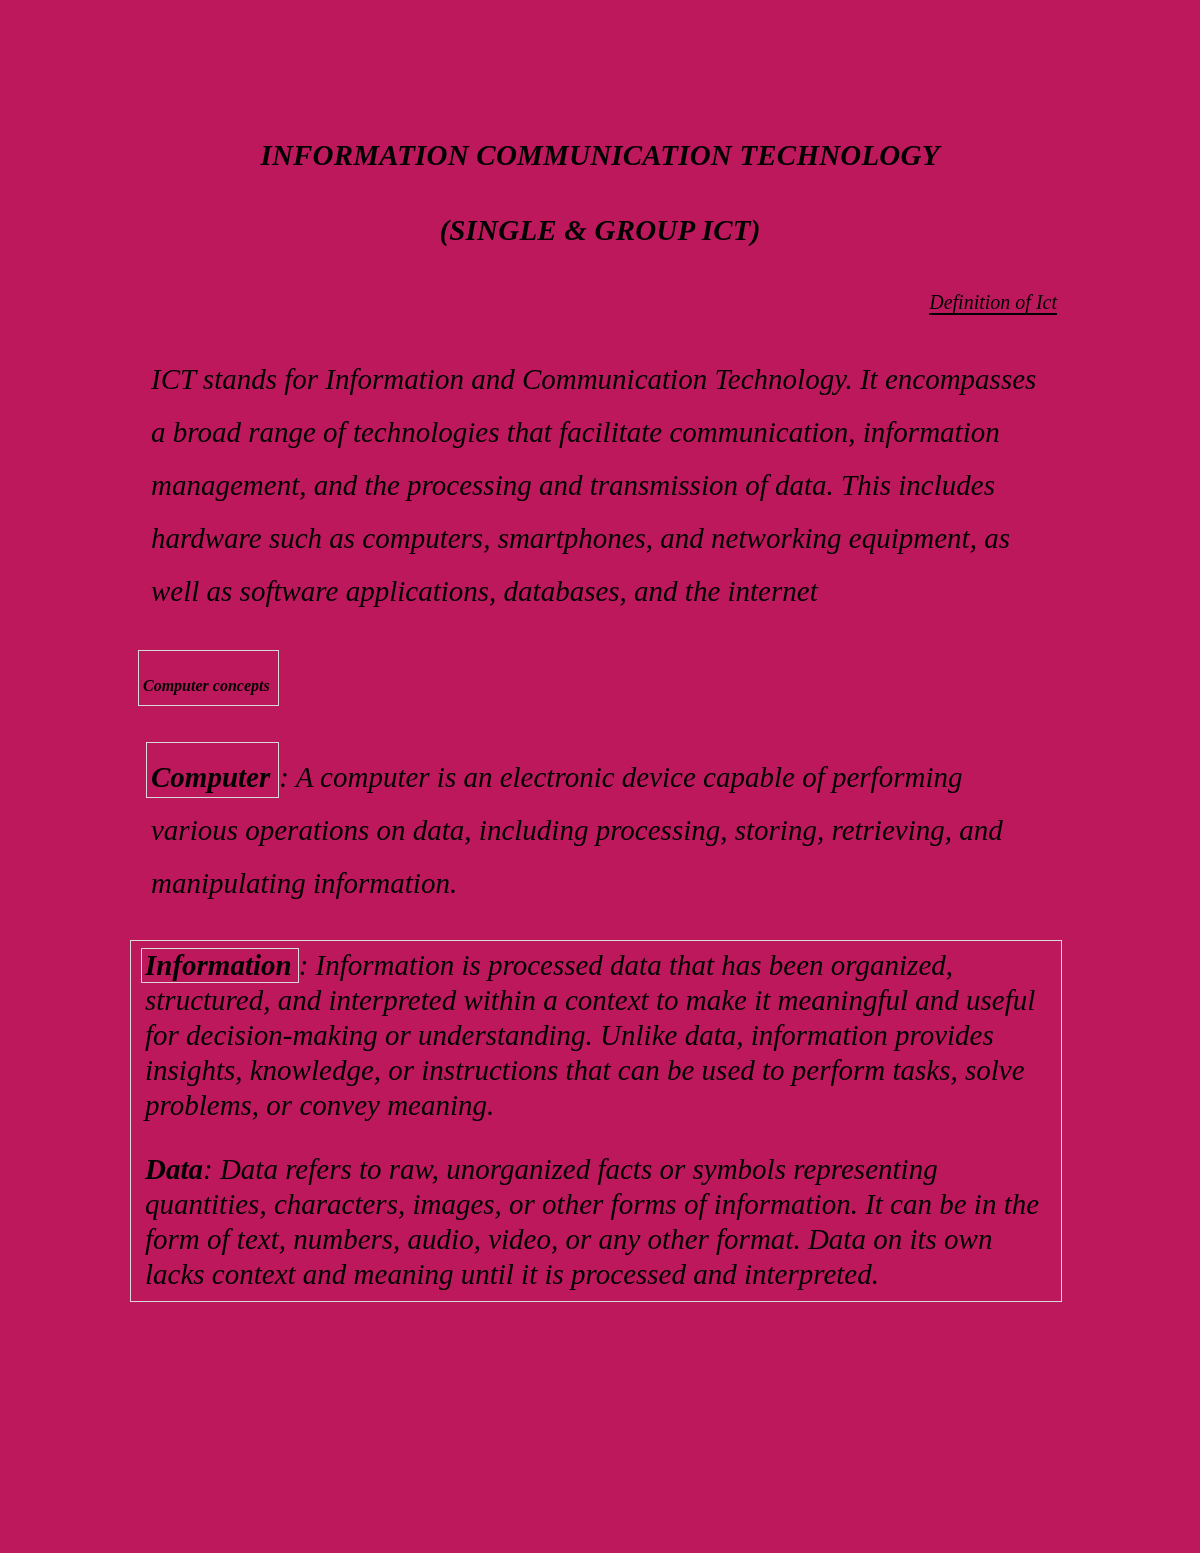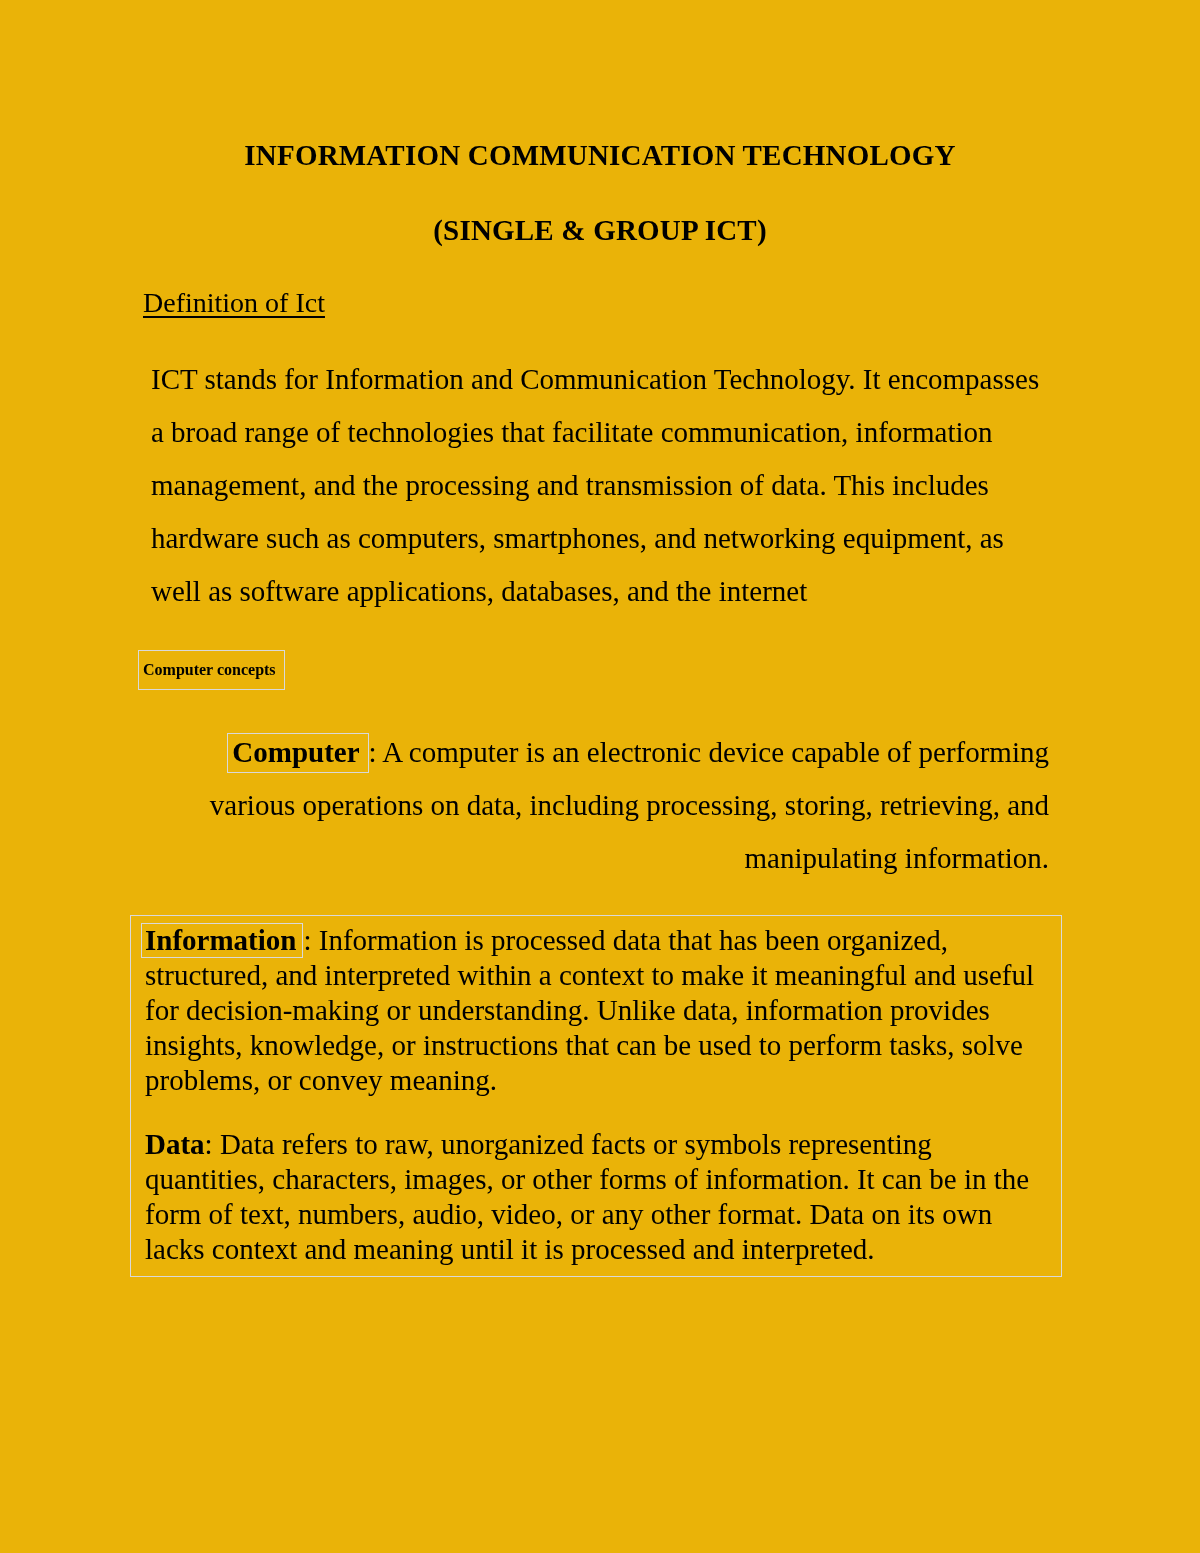--- a/index.html
+++ b/index.html
@@ -13,63 +13,64 @@
     overflow: hidden;
     font-family: "Liberation Serif", "DejaVu Serif", serif;
     color: #000000;
     -webkit-font-smoothing: antialiased;
   }
   .page {
     box-sizing: border-box;
     width: 1200px;
     height: 1553px;
     padding: 141px 143px 0 143px;
-    background: #eab308;
+    background: #be185d;
+    font-style: italic;
   }
   .doc-title {
     font-size: 29px;
     line-height: 29px;
     font-weight: bold;
     text-align: center;
     margin: 0 0 46px 0;
     letter-spacing: 0.2px;
   }
   .doc-title.mid {
     margin-bottom: 43px;
   }
   .section-heading {
-    font-size: 28px;
+    font-size: 20px;
     line-height: 29px;
     font-weight: normal;
     text-decoration: underline;
     text-underline-offset: 4px;
     margin: 0 0 36px 0;
+    text-align: right;
   }
   .para {
     font-size: 29px;
     line-height: 53px;
     margin: 8px;
   }
   .concepts-row {
     margin-top: 32px;
     line-height: 29px;
   }
   .term-box {
     display: inline-block;
     border: 1px solid #d9d9d9;
-    padding: 4px 8px 5px 4px;
+    padding: 20px 8px 5px 4px;
     margin-left: -5px;
     line-height: 29px;
   }
   .bold {
     font-weight: bold;
   }
   .computer-para {
     margin-top: 36px;
-    text-align: right;
   }
   .def-box {
     box-sizing: border-box;
     width: 932px;
     margin-left: -13px;
     margin-top: 30px;
     border: 1px solid #d9d9d9;
     padding: 7px 14px 9px 14px;
   }
   .box-para {

